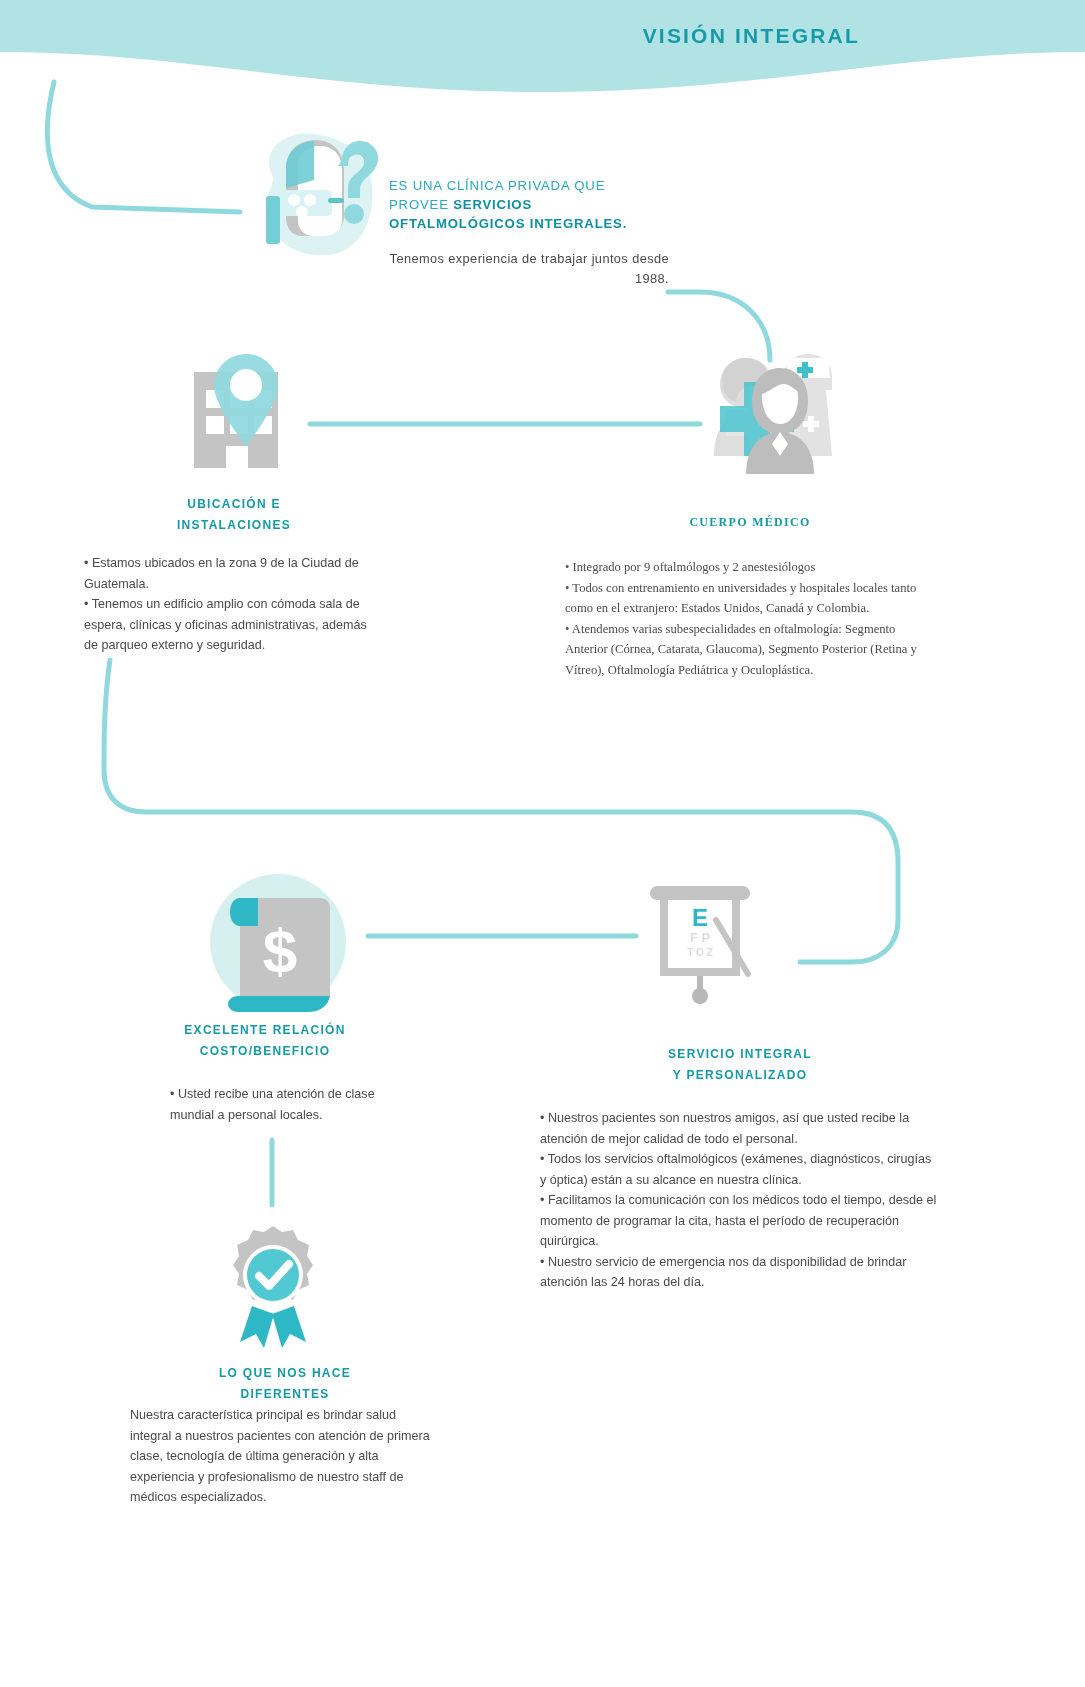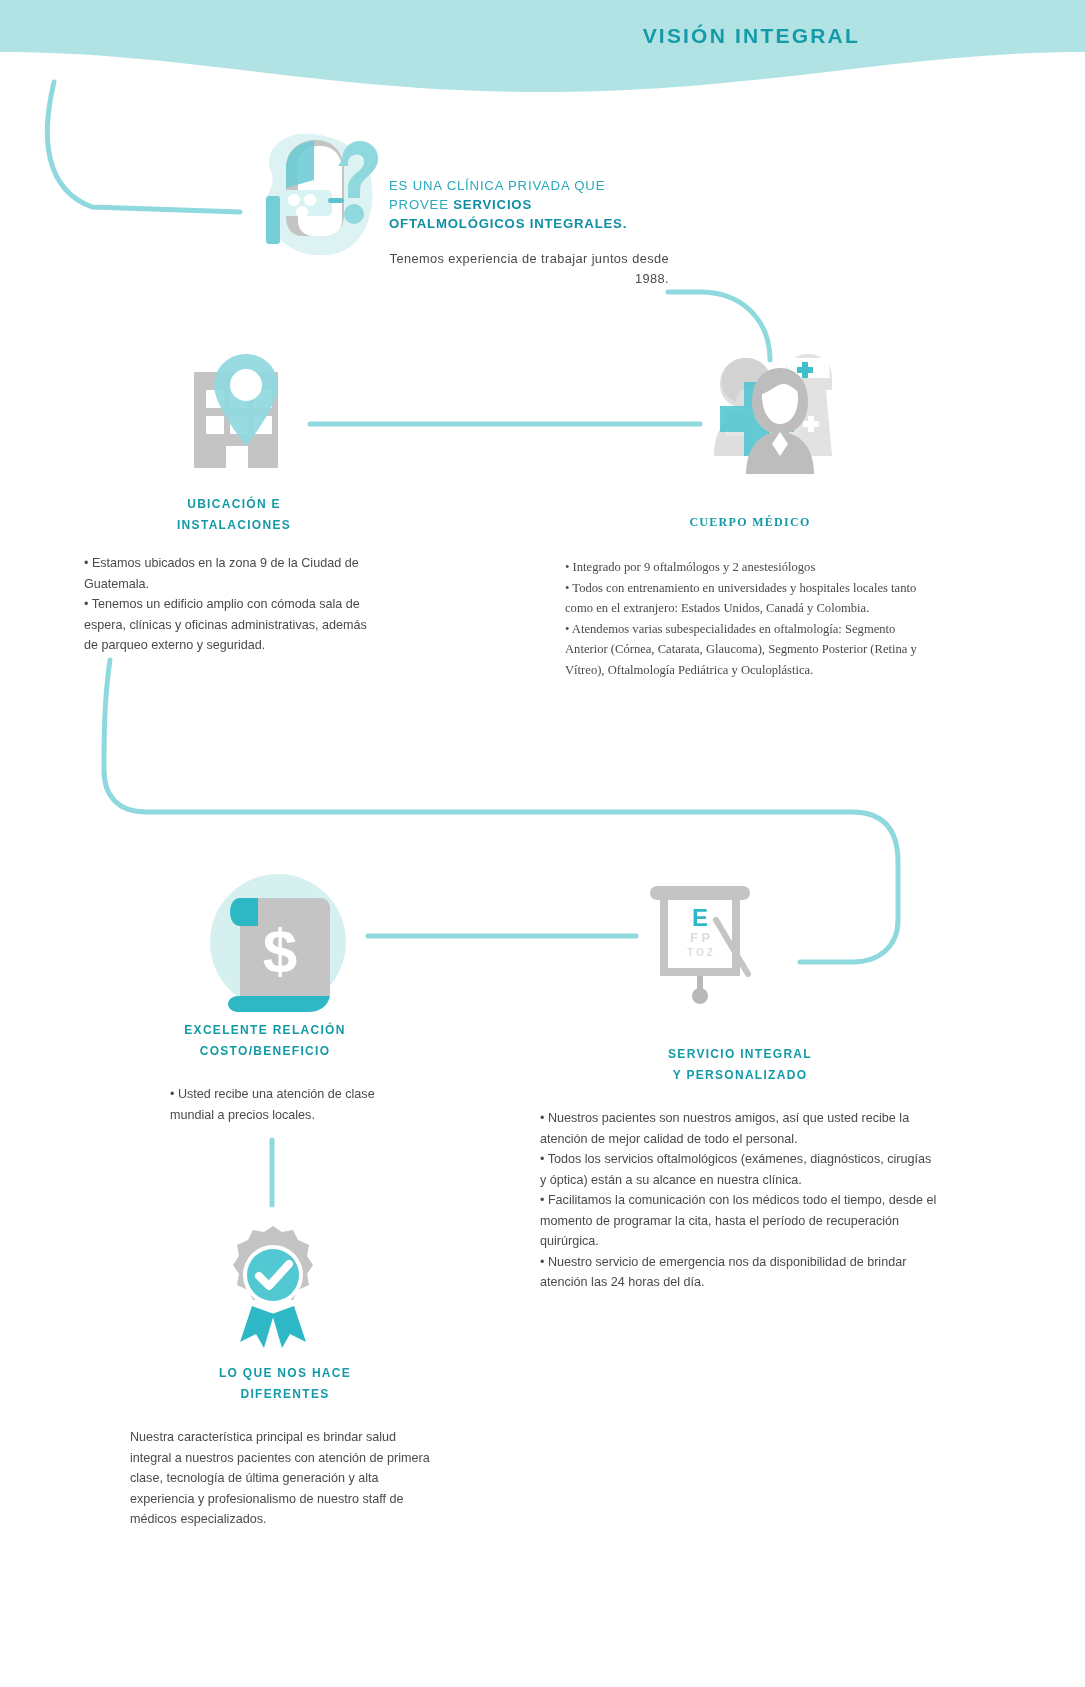--- a/index.html
+++ b/index.html
@@ -179,21 +179,21 @@
       <path d="M30,128 h92 c-2,10 -10,16 -22,16 h-70 c-6,0 -10,-4 -10,-8 c0,-4 4,-8 10,-8 Z" fill="#2eb8c6"></path>
       <text x="72" y="104" font-family="'Liberation Sans', sans-serif" font-size="62" font-weight="bold" fill="#ffffff" text-anchor="middle">$</text>
     </svg>
   </div>
   <div class="block" style="left:110px; top:1020px; width:310px;">
     <div class="sec-title">
       <div>EXCELENTE RELACIÓN</div>
       <div>COSTO/BENEFICIO</div>
     </div>
     <div class="body-text" style="margin-top:22px; padding-left:60px;">
-      <p>•  Usted recibe una atención de clase mundial a precios locales.</p>
+      <p>•  Usted recibe una atención de clase mundial a personal locales.</p>
     </div>
   </div>
 
   <div class="icon-wrap" style="left:644px; top:880px;">
     <svg width="120" height="130" viewBox="0 0 120 130">
       <rect x="6" y="6" width="100" height="14" rx="7" fill="#c4c4c4"></rect>
       <rect x="16" y="20" width="8" height="76" fill="#c4c4c4"></rect>
       <rect x="88" y="20" width="8" height="76" fill="#c4c4c4"></rect>
       <rect x="16" y="88" width="80" height="8" fill="#c4c4c4"></rect>
       <rect x="24" y="20" width="64" height="68" fill="#ffffff"></rect>
@@ -226,18 +226,18 @@
       <path d="M41,54 L51,64 L71,42" stroke="#ffffff" stroke-width="8" fill="none" stroke-linecap="round" stroke-linejoin="round"></path>
       <path d="M34,84 L22,120 L38,112 L46,126 L56,92 Z" fill="#2eb8c6"></path>
       <path d="M76,84 L88,120 L72,112 L64,126 L54,92 Z" fill="#2eb8c6"></path>
     </svg>
   </div>
   <div class="block" style="left:130px; top:1363px; width:310px;">
     <div class="sec-title">
       <div>LO QUE NOS HACE</div>
       <div>DIFERENTES</div>
     </div>
-    <div class="body-text" style="margin-top:22px;">
+    <div class="body-text" style="">
       <p>Nuestra característica principal es brindar salud integral a nuestros pacientes con atención de primera clase, tecnología de última generación y alta experiencia y profesionalismo de nuestro staff de médicos especializados.</p>
     </div>
   </div>
 
 </div>
 
 </body></html>

